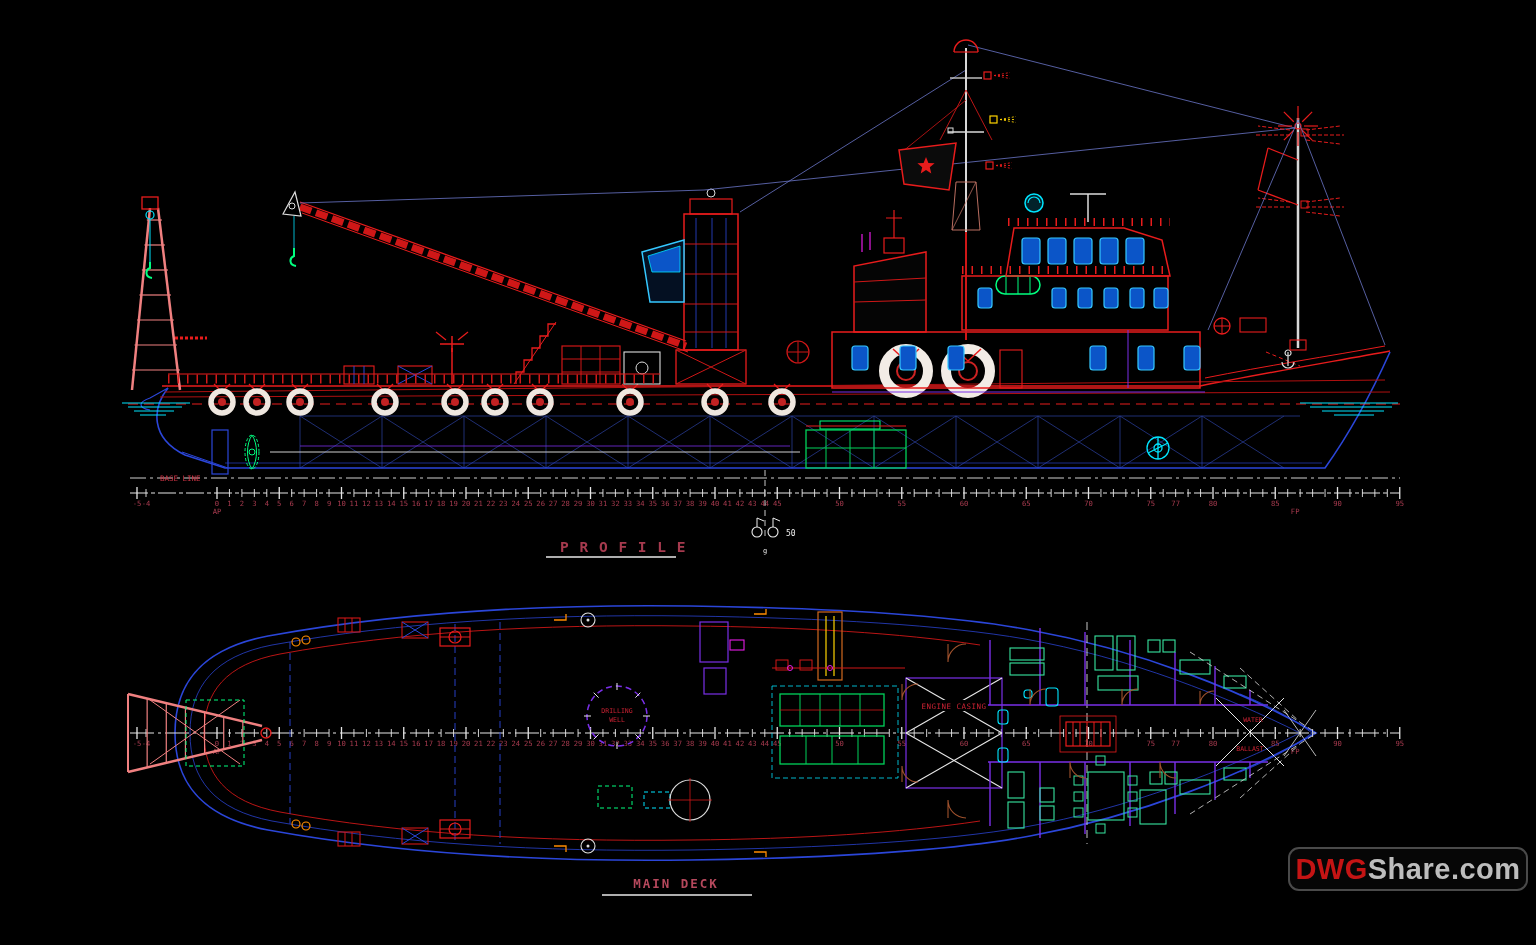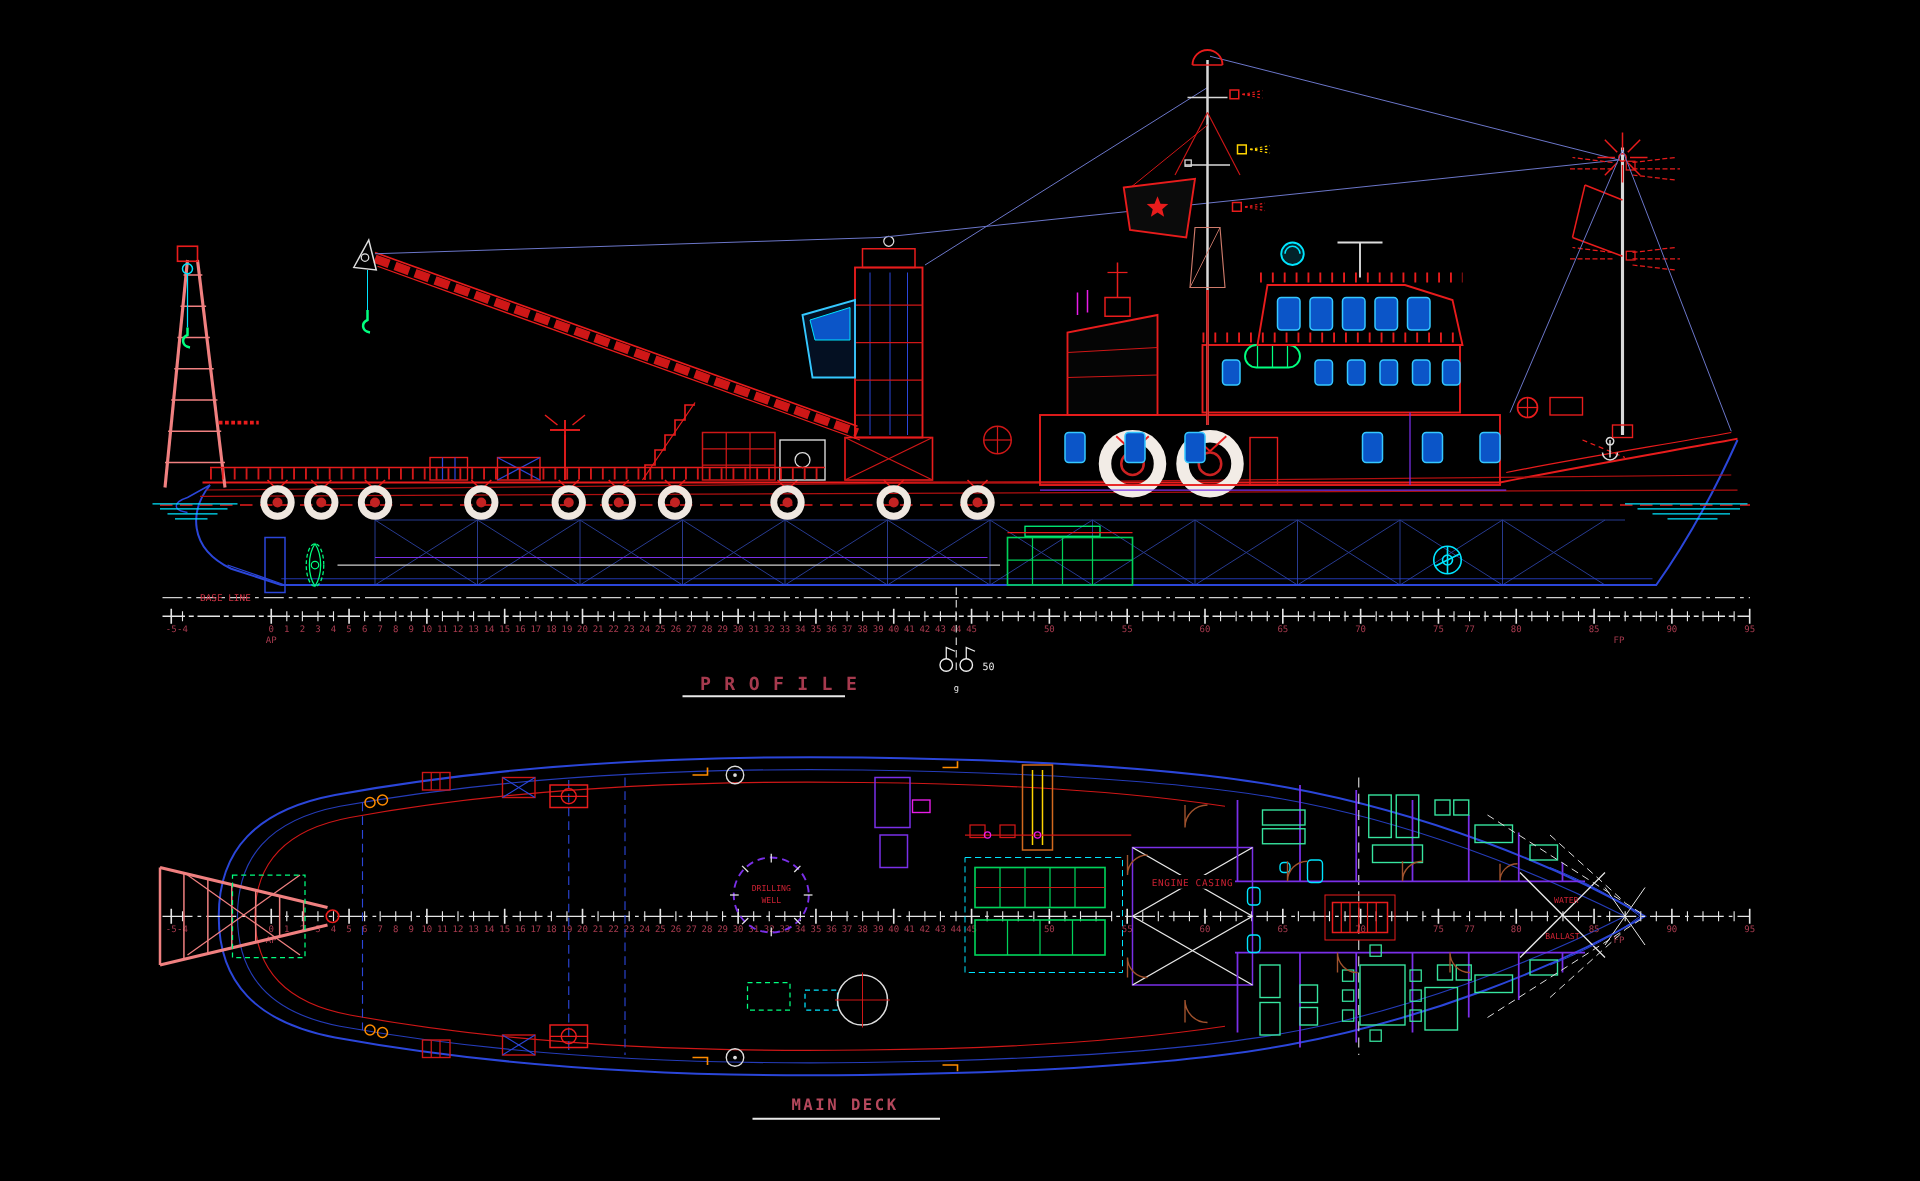--- a/index.html
+++ b/index.html
@@ -929,13 +929,17 @@
       <line x1="1240" y1="668" x2="1300" y2="722"></line>
           <line x1="1240" y1="798" x2="1300" y2="744"></line>
     </g>
     <path d="M1240,694 C1270,706 1295,720 1312,733 C1295,746 1270,760 1240,772" fill="none" stroke="#2b46d9" stroke-width="0.8"></path>
 
     <text x="676" y="888" font-size="12.5" font-weight="bold" letter-spacing="2" fill="#b5485c" text-anchor="middle">MAIN  DECK</text>
     <line x1="602" y1="895" x2="752" y2="895" stroke="#e8e8e8" stroke-width="1.5"></line>
   </g>
 </svg>
 
+<div id="watermark">
+  <span class="red">DWG</span>
+      <span class="gray">Share.com</span>
 </div>
+</div>
 
 </body></html>

